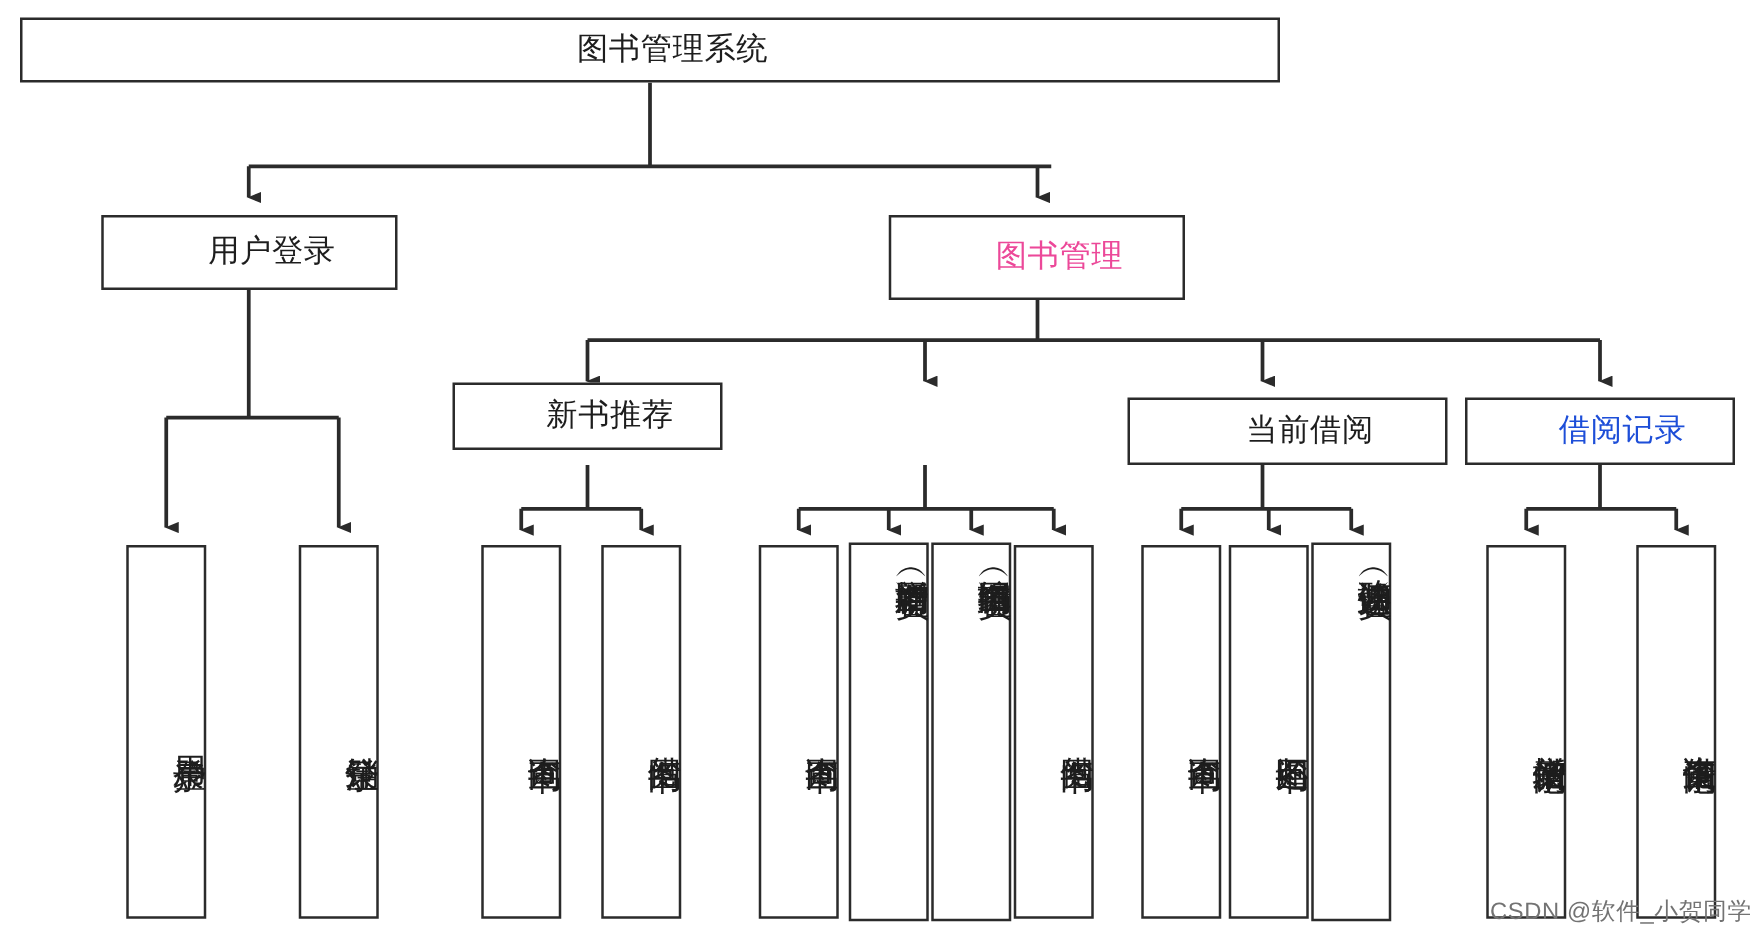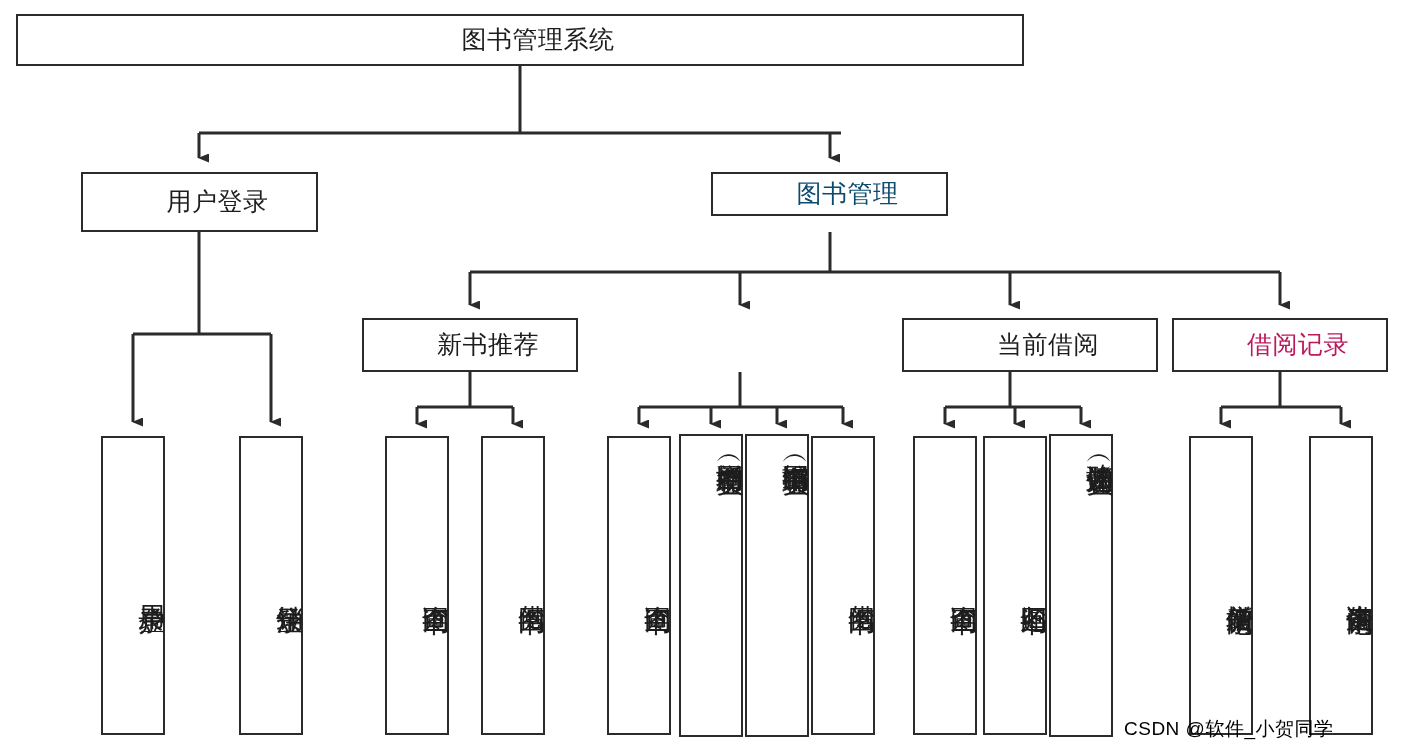--- a/index.html
+++ b/index.html
@@ -134,31 +134,31 @@
     </g>
   </svg>
 
   <div class="node h root" style="left: 16px; top: 14px; width: 1008px; height: 52px; border-color: rgb(43, 43, 43); color: rgb(29, 29, 29);">
     <span class="lbl">图书管理系统</span>
   </div>
 
   <div class="node h" style="left: 81px; top: 172px; width: 237px; height: 60px; border-color: rgb(43, 43, 43); color: rgb(29, 29, 29);">
     <span class="lbl">用户登录</span>
   </div>
-  <div class="node h" style="left: 711px; top: 172px; width: 237px; height: 44px; border-color: rgb(43, 43, 43); color: #0c4a6e;">
+  <div class="node h" style="left: 711px; top: 172px; width: 237px; height: 68px; border-color: rgb(43, 43, 43); color: #ec4899;">
     <span class="lbl">图书管理</span>
   </div>
 
-  <div class="node h" style="left: 362px; top: 318px; width: 216px; height: 54px; border-color: rgb(43, 43, 43); color: rgb(29, 29, 29);">
+  <div class="node h" style="left: 362px; top: 306px; width: 216px; height: 54px; border-color: rgb(43, 43, 43); color: rgb(29, 29, 29);">
     <span class="lbl">新书推荐</span>
   </div>
   <div class="node h" style="left: 902px; top: 318px; width: 256px; height: 54px; border-color: rgb(43, 43, 43); color: rgb(29, 29, 29);">
     <span class="lbl">当前借阅</span>
   </div>
-  <div class="node h" style="left: 1172px; top: 318px; width: 216px; height: 54px; border-color: rgb(43, 43, 43); color: #be185d;">
+  <div class="node h" style="left: 1172px; top: 318px; width: 216px; height: 54px; border-color: rgb(43, 43, 43); color: #1d4ed8;">
     <span class="lbl">借阅记录</span>
   </div>
 
   <div class="node v mid" style="left: 101px; top: 436px; width: 64px; height: 299px; border-color: rgb(43, 43, 43); color: rgb(29, 29, 29);">
     <span class="lbl">用户登录</span>
   </div>
   <div class="node v mid" style="left: 239px; top: 436px; width: 64px; height: 299px; border-color: rgb(43, 43, 43); color: rgb(29, 29, 29);">
     <span class="lbl">注销登录</span>
   </div>
   <div class="node v mid" style="left: 385px; top: 436px; width: 64px; height: 299px; border-color: rgb(43, 43, 43); color: rgb(29, 29, 29);">
@@ -188,15 +188,15 @@
   <div class="node v" style="left: 1049px; top: 434px; width: 64px; height: 303px; border-color: rgb(43, 43, 43); color: rgb(29, 29, 29);">
     <span class="lbl">确认归还（管理员）</span>
   </div>
   <div class="node v mid" style="left: 1189px; top: 436px; width: 64px; height: 299px; border-color: rgb(43, 43, 43); color: rgb(29, 29, 29);">
     <span class="lbl">新增借阅记录</span>
   </div>
   <div class="node v mid" style="left: 1309px; top: 436px; width: 64px; height: 299px; border-color: rgb(43, 43, 43); color: rgb(29, 29, 29);">
     <span class="lbl">查询借阅记录</span>
   </div>
 
-  <div class="watermark" style="left: 1124px; top: 716px; color: #000000;">CSDN @软件_小贺同学</div>
+  <div class="watermark" style="left: 1192px; top: 716px; color: #737373;">CSDN @软件_小贺同学</div>
 
 </div>
 
 </body></html>

